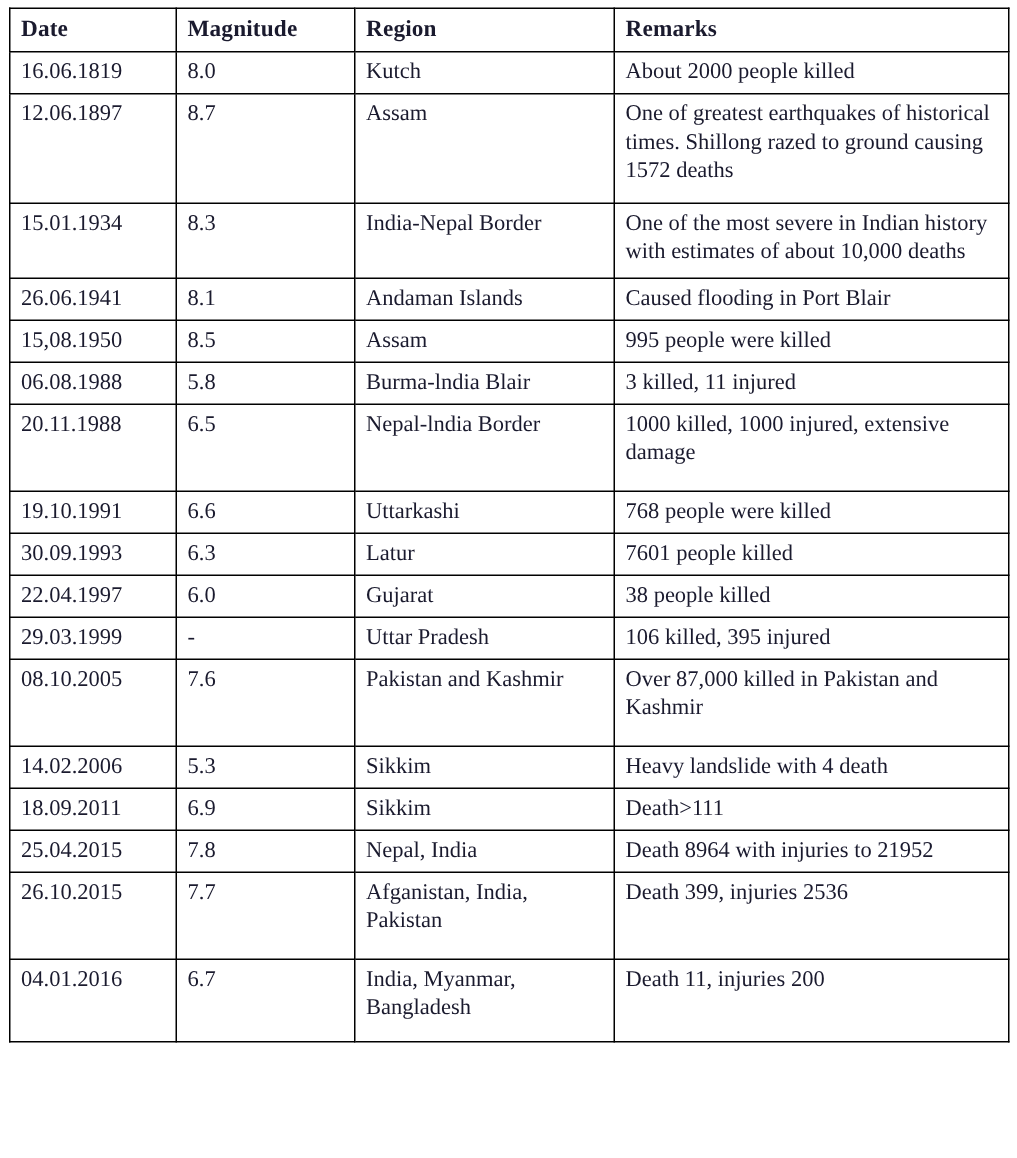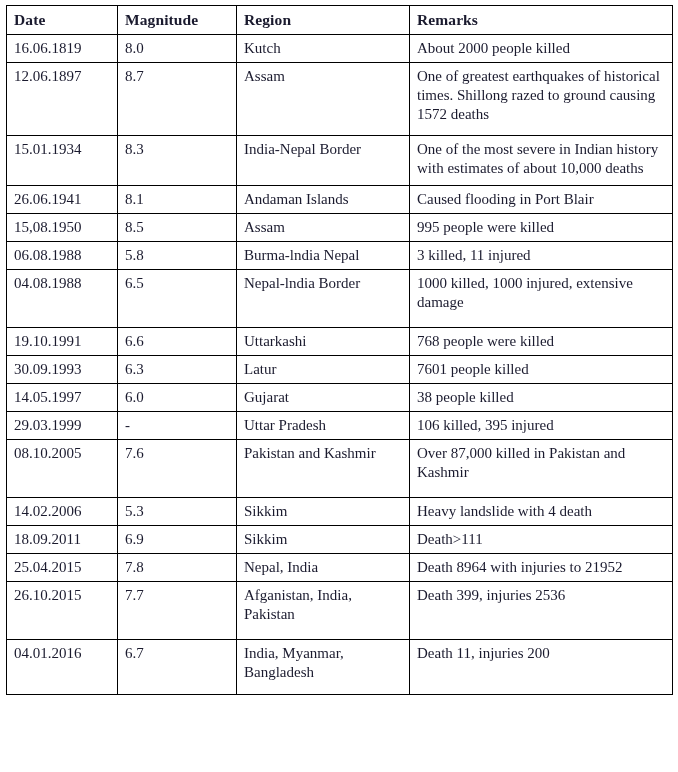--- a/index.html
+++ b/index.html
@@ -158,29 +158,29 @@
           </td>
         </tr>
         <tr class="h-short">
           <td>
             <span class="cell-text">06.08.1988</span>
           </td>
           <td>
             <span class="cell-text">5.8</span>
           </td>
           <td>
-            <span class="cell-text">Burma-lndia Nepal</span>
+            <span class="cell-text">Burma-lndia Blair</span>
           </td>
           <td>
             <span class="cell-text">3 killed, 11 injured</span>
           </td>
         </tr>
         <tr class="h-tall2">
           <td>
-            <span class="cell-text">04.08.1988</span>
+            <span class="cell-text">20.11.1988</span>
           </td>
           <td>
             <span class="cell-text">6.5</span>
           </td>
           <td>
             <span class="cell-text">Nepal-lndia Border</span>
           </td>
           <td>
             <span class="cell-text">1000 killed, 1000 injured, extensive damage</span>
           </td>
@@ -208,21 +208,21 @@
           </td>
           <td>
             <span class="cell-text">Latur</span>
           </td>
           <td>
             <span class="cell-text">7601 people killed</span>
           </td>
         </tr>
         <tr class="h-short">
           <td>
-            <span class="cell-text">14.05.1997</span>
+            <span class="cell-text">22.04.1997</span>
           </td>
           <td>
             <span class="cell-text">6.0</span>
           </td>
           <td>
             <span class="cell-text">Gujarat</span>
           </td>
           <td>
             <span class="cell-text">38 people killed</span>
           </td>

